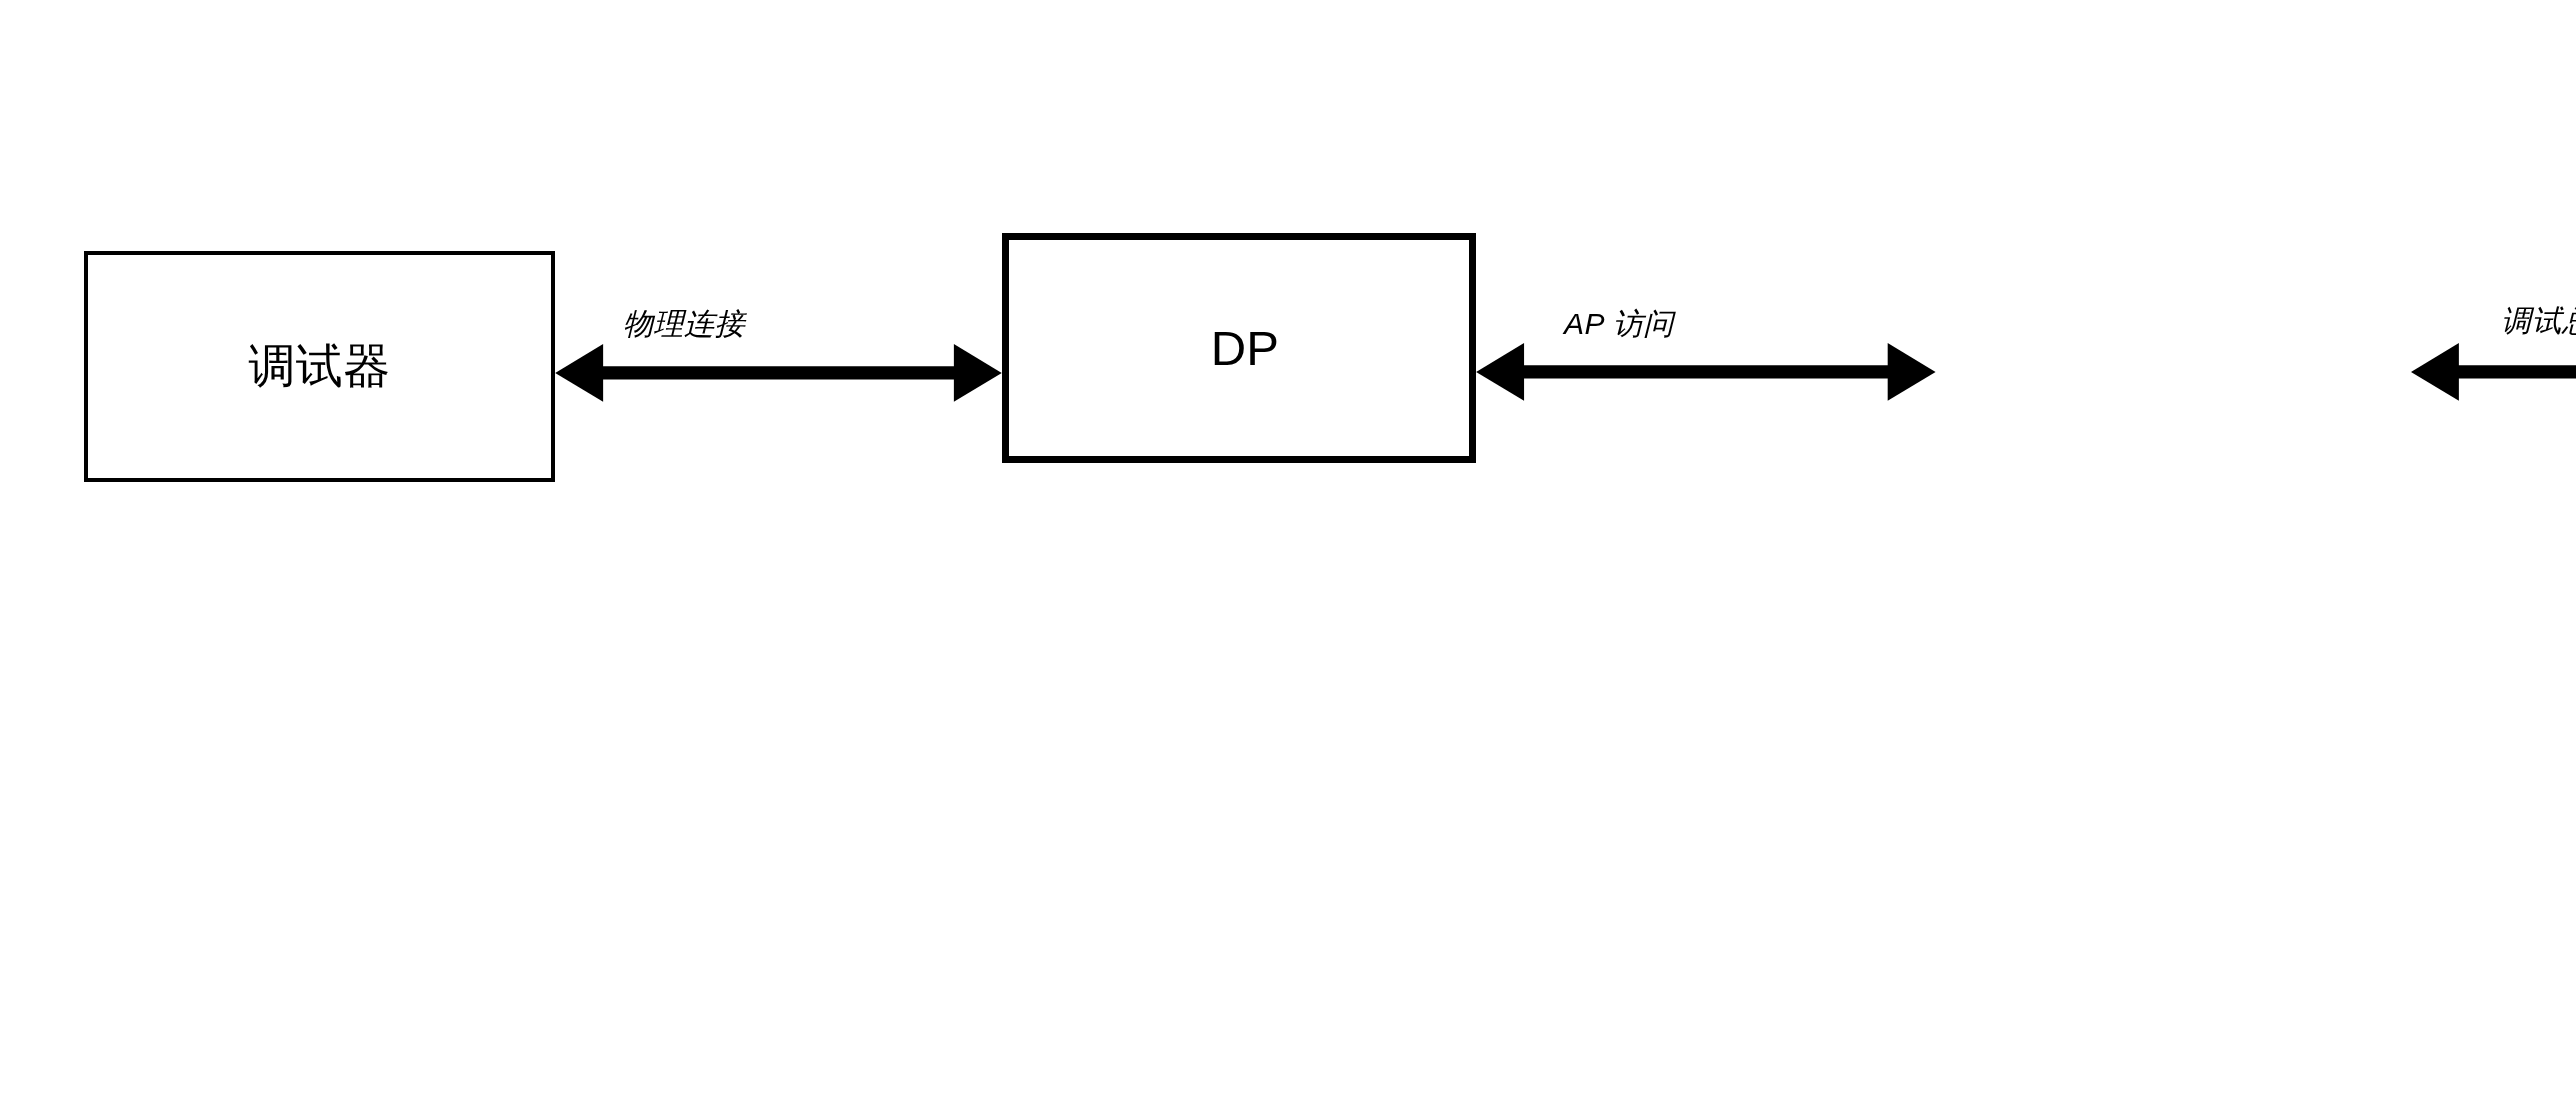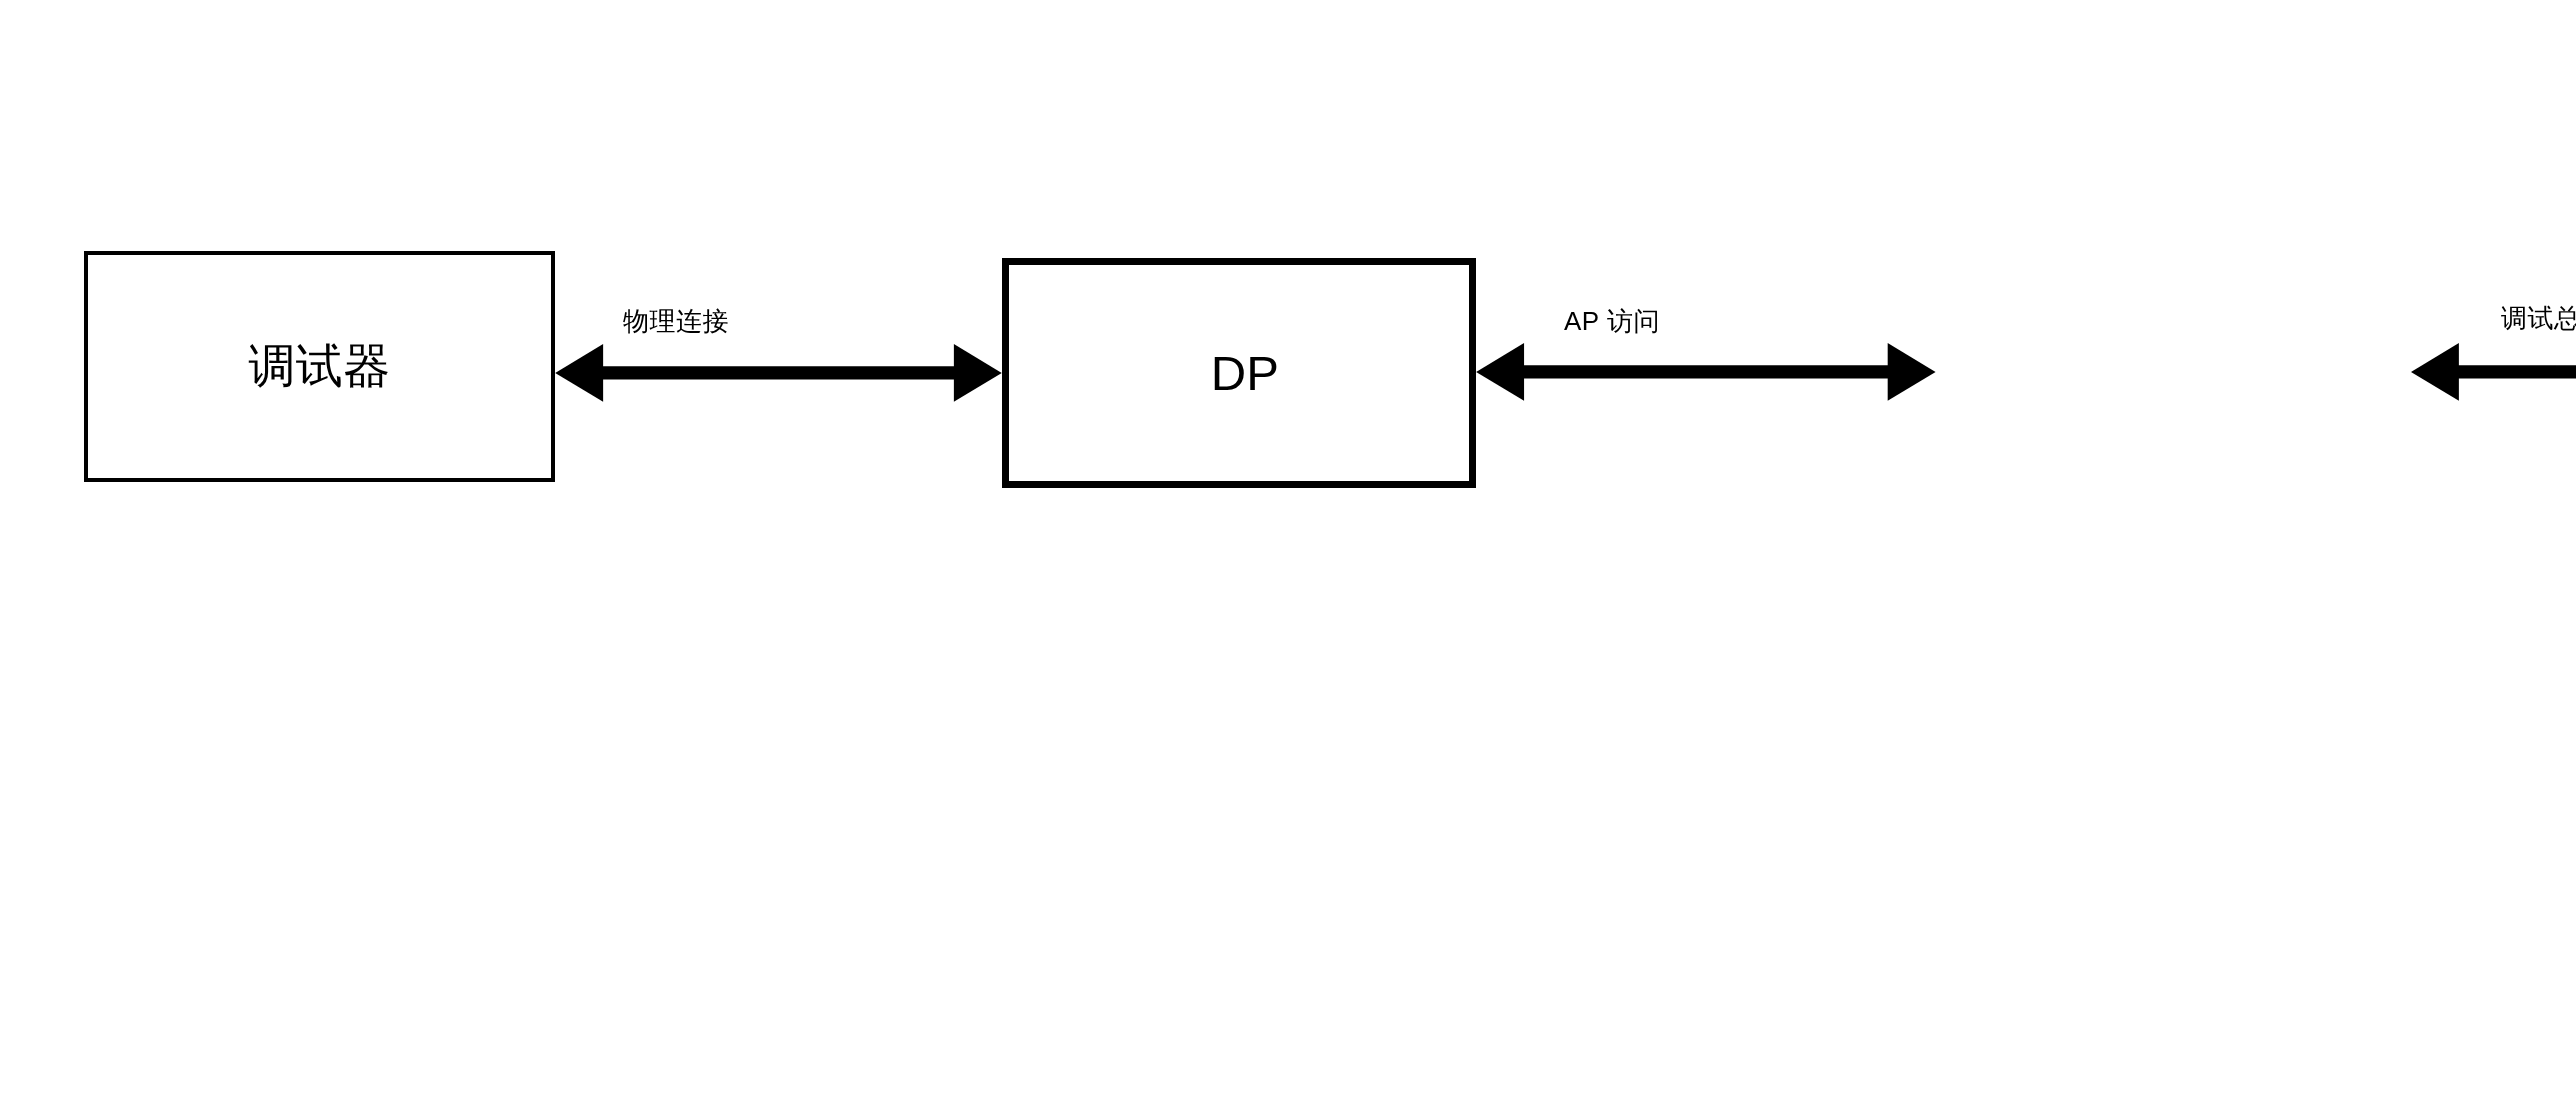--- a/index.html
+++ b/index.html
@@ -44,27 +44,28 @@
   .node-label {
     line-height: 1.28;
     white-space: pre-line;
     letter-spacing: 0.3px;
   }
   .cjk-xl { font-size: 47px; }
   .latin-xl { font-size: 49px; }
   .edge-label {
     position: absolute;
     color: #000000;
-    font-size: 26px;
+    font-size: 30px;
     white-space: nowrap;
     z-index: 4;
     letter-spacing: 0.5px;
+    font-style: italic;
   }
   #box-debugger   { left: 84px;  top: 251px;  width: 471px;  height: 231px; }
-  #box-dp         { left: 1002px; top: 258px;  width: 474px;  height: 230px; padding-left: 12px; }
+  #box-dp         { left: 1002px; top: 233px;  width: 474px;  height: 230px; padding-left: 12px; }
   #box-memap      { left: 1936px; top: 249px;  width: 476px;  height: 230px; }
   #lbl-physical   { left: 623px; top: 304px; }
   #lbl-apaccess   { left: 1564px; top: 304px; }
   #lbl-dbgbus     { left: 2501px; top: 301px; }
 </style>
 </head>
 <body>
 
 <div id="diagram-root">
 

